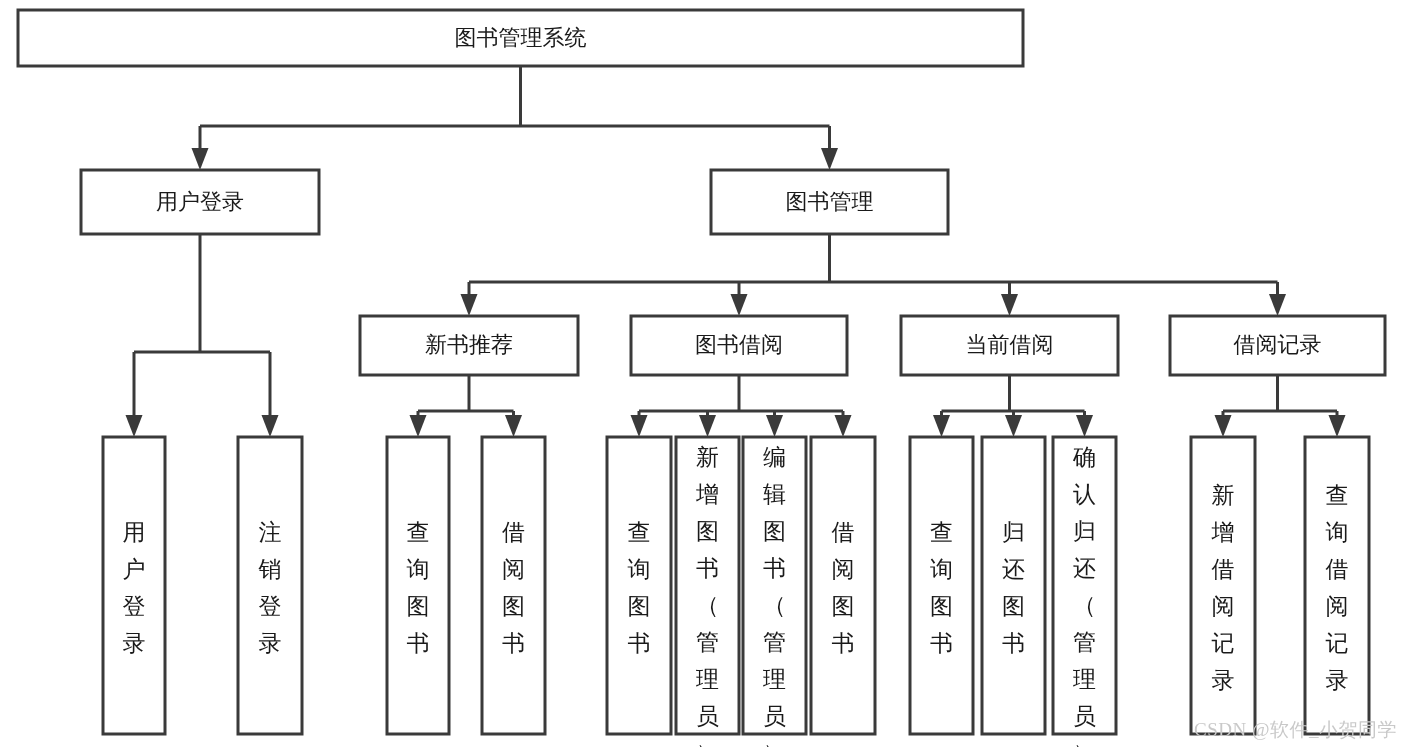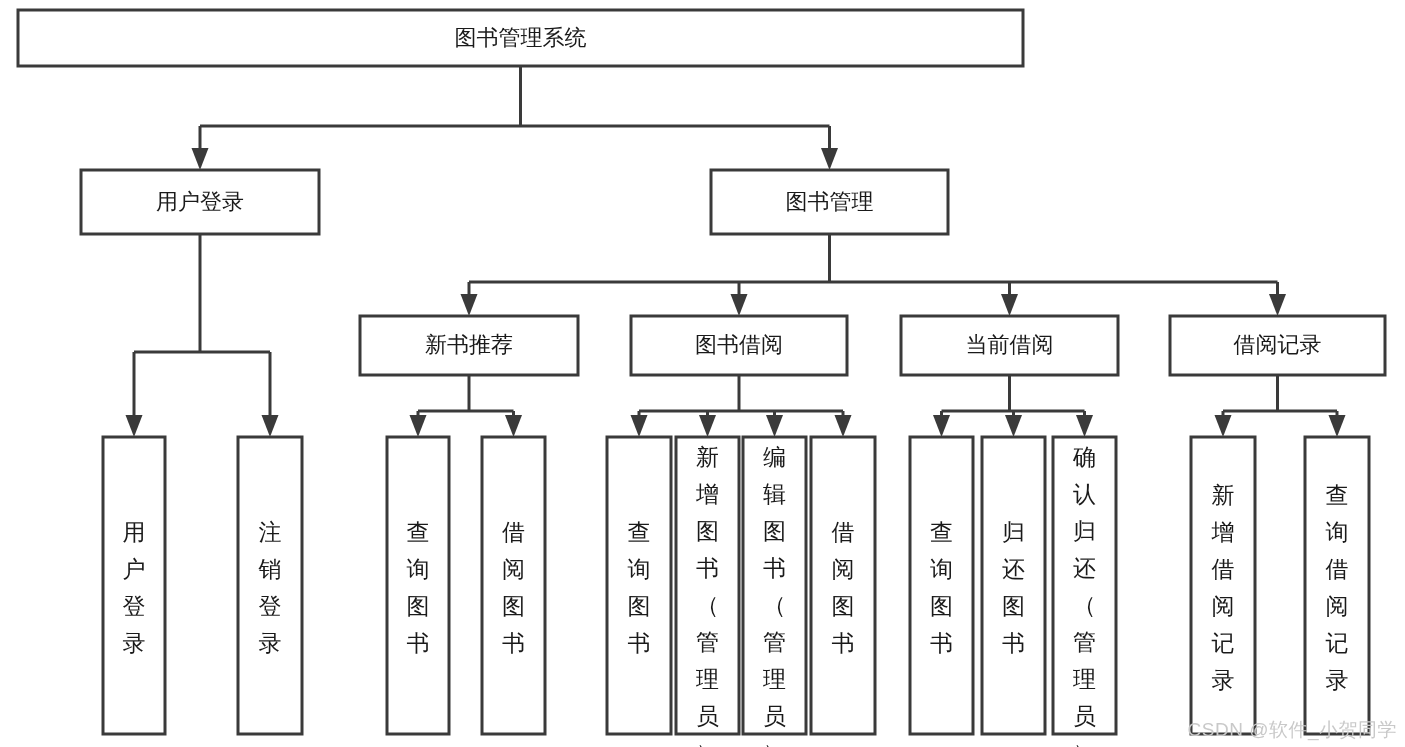--- a/index.html
+++ b/index.html
@@ -52,21 +52,21 @@
   .node-label-v {
     fill: #1a1a1a;
     font-family: "Liberation Sans", "DejaVu Sans", sans-serif;
     font-size: 23px;
     text-anchor: middle;
   }
   .watermark {
     position: absolute;
     right: 8px;
     bottom: 4px;
-    font-family: Liberation Sans, sans-serif;
+    font-family: Liberation Serif, serif;
     font-size: 19px;
     color: #c9c9c9;
     letter-spacing: 0.5px;
     white-space: nowrap;
     pointer-events: none;
   }
 </style>
 </head>
 <body>
 

